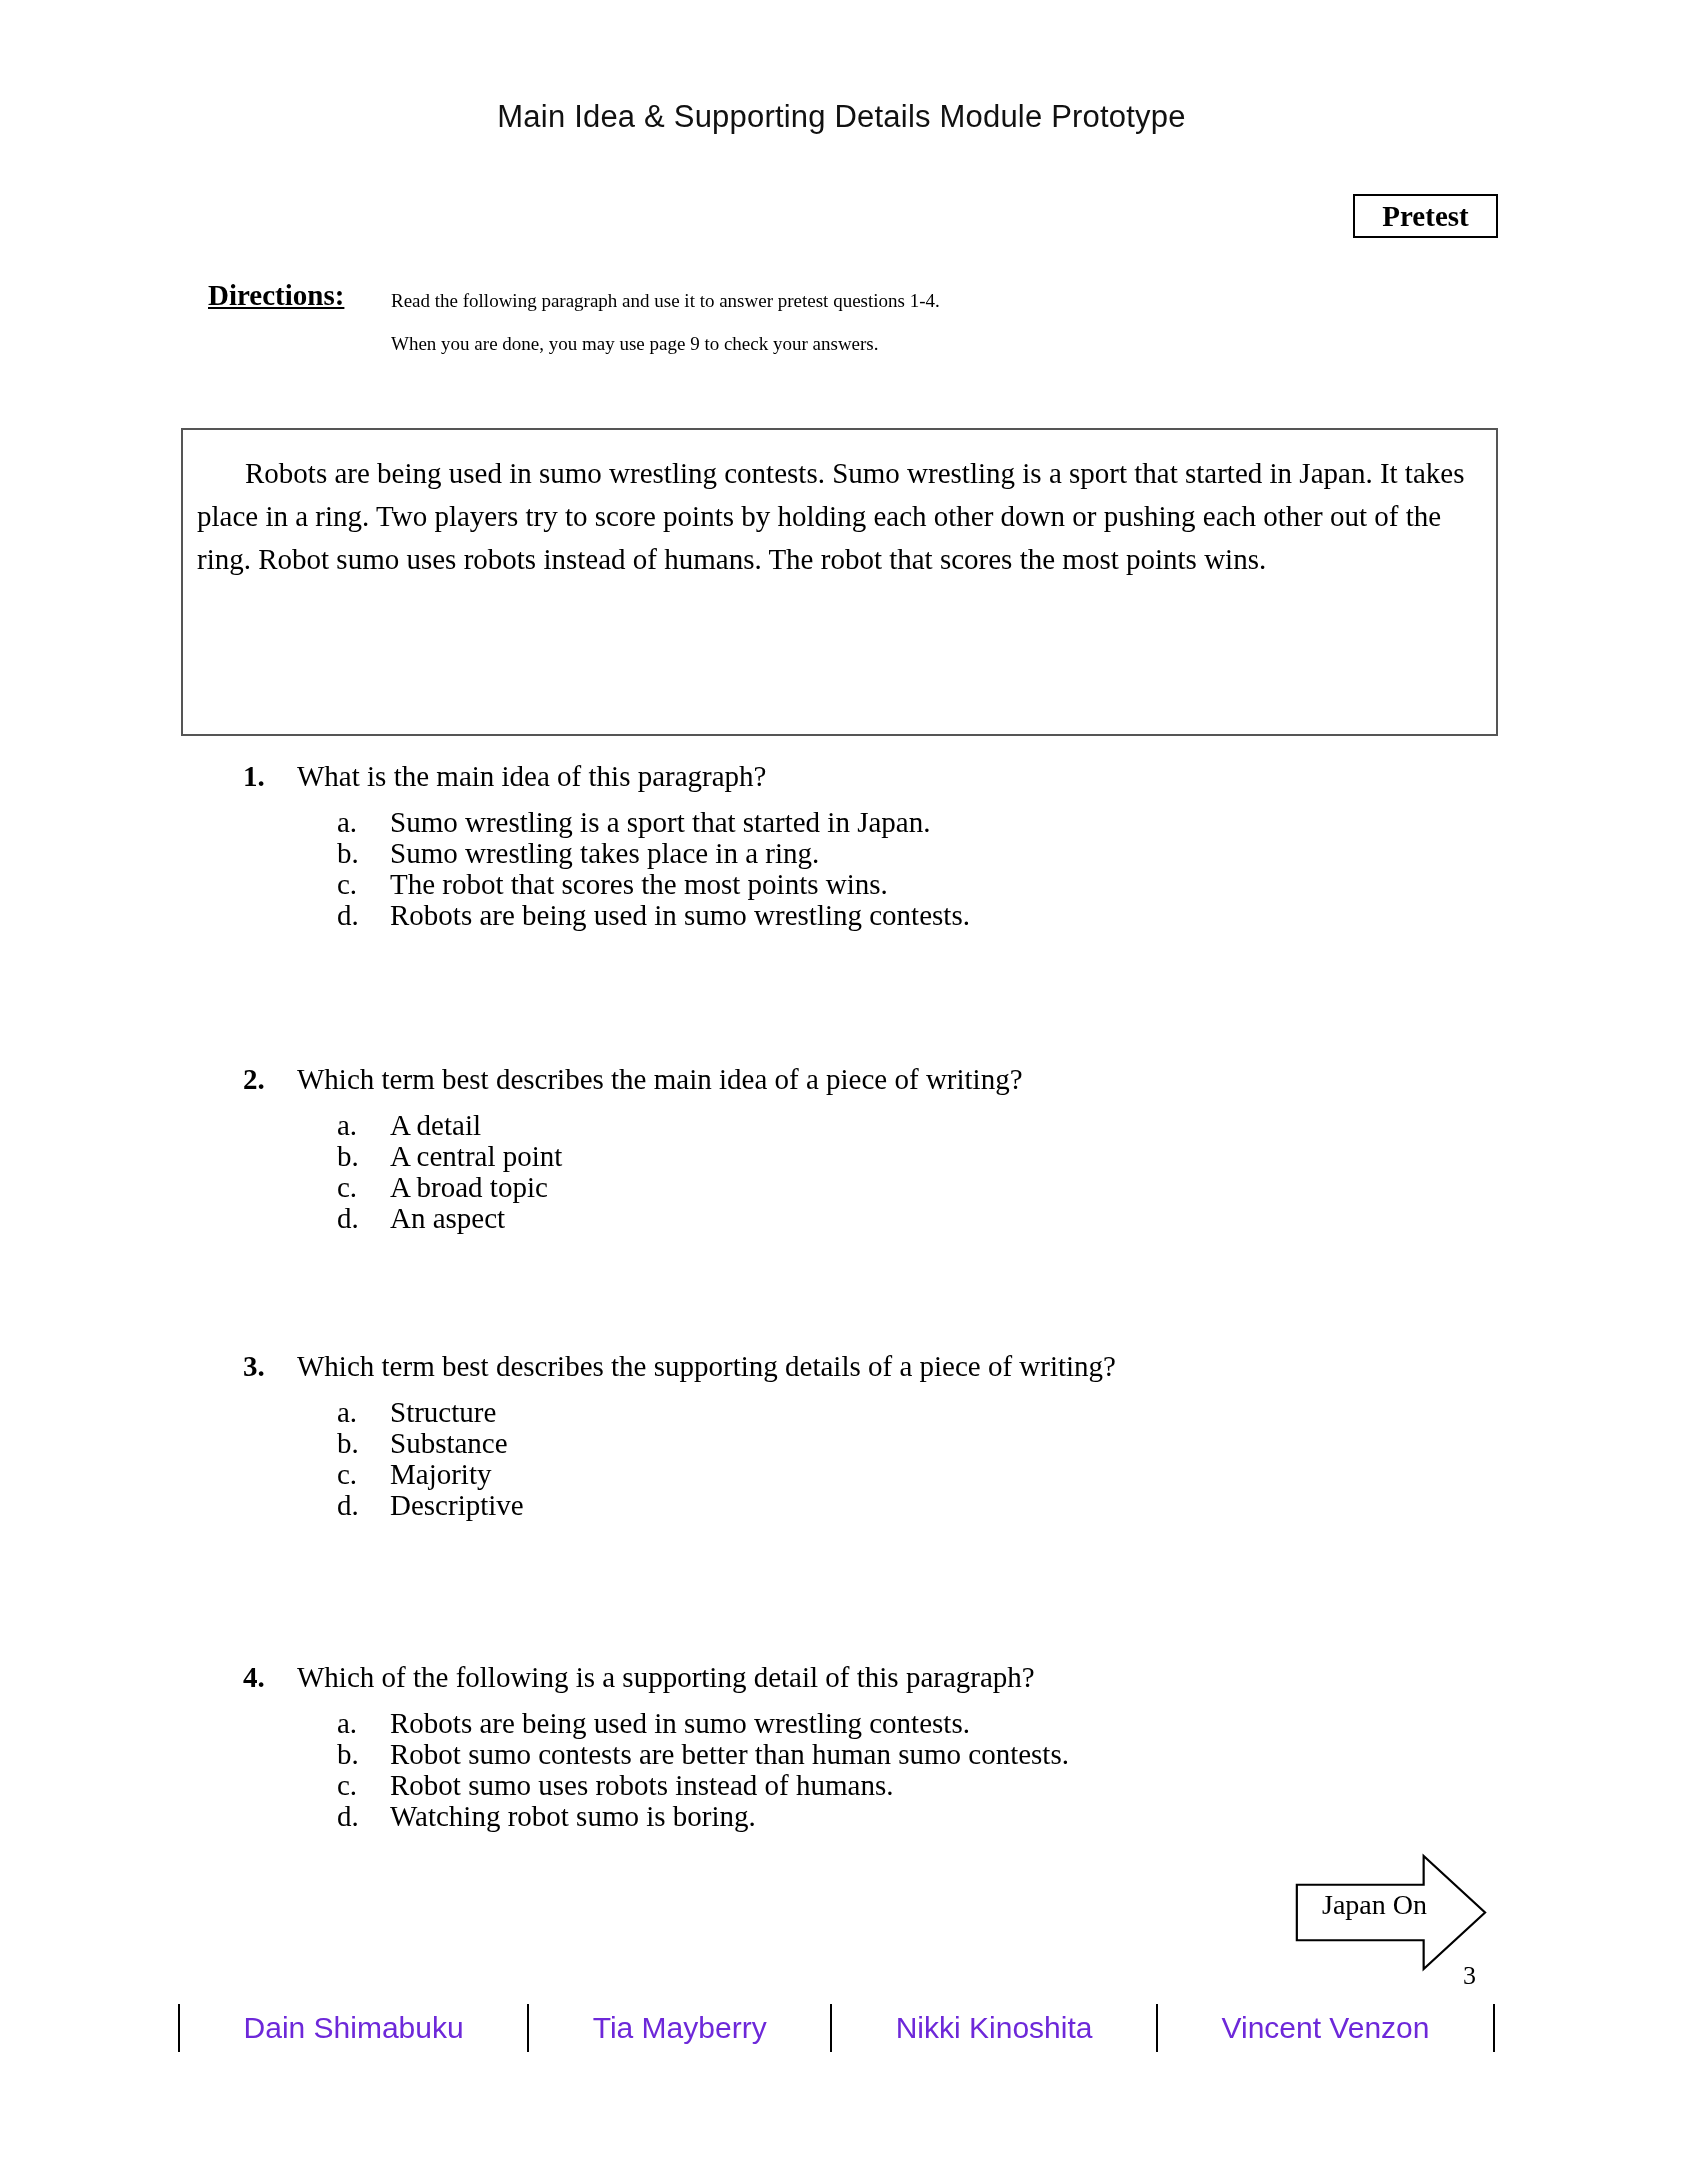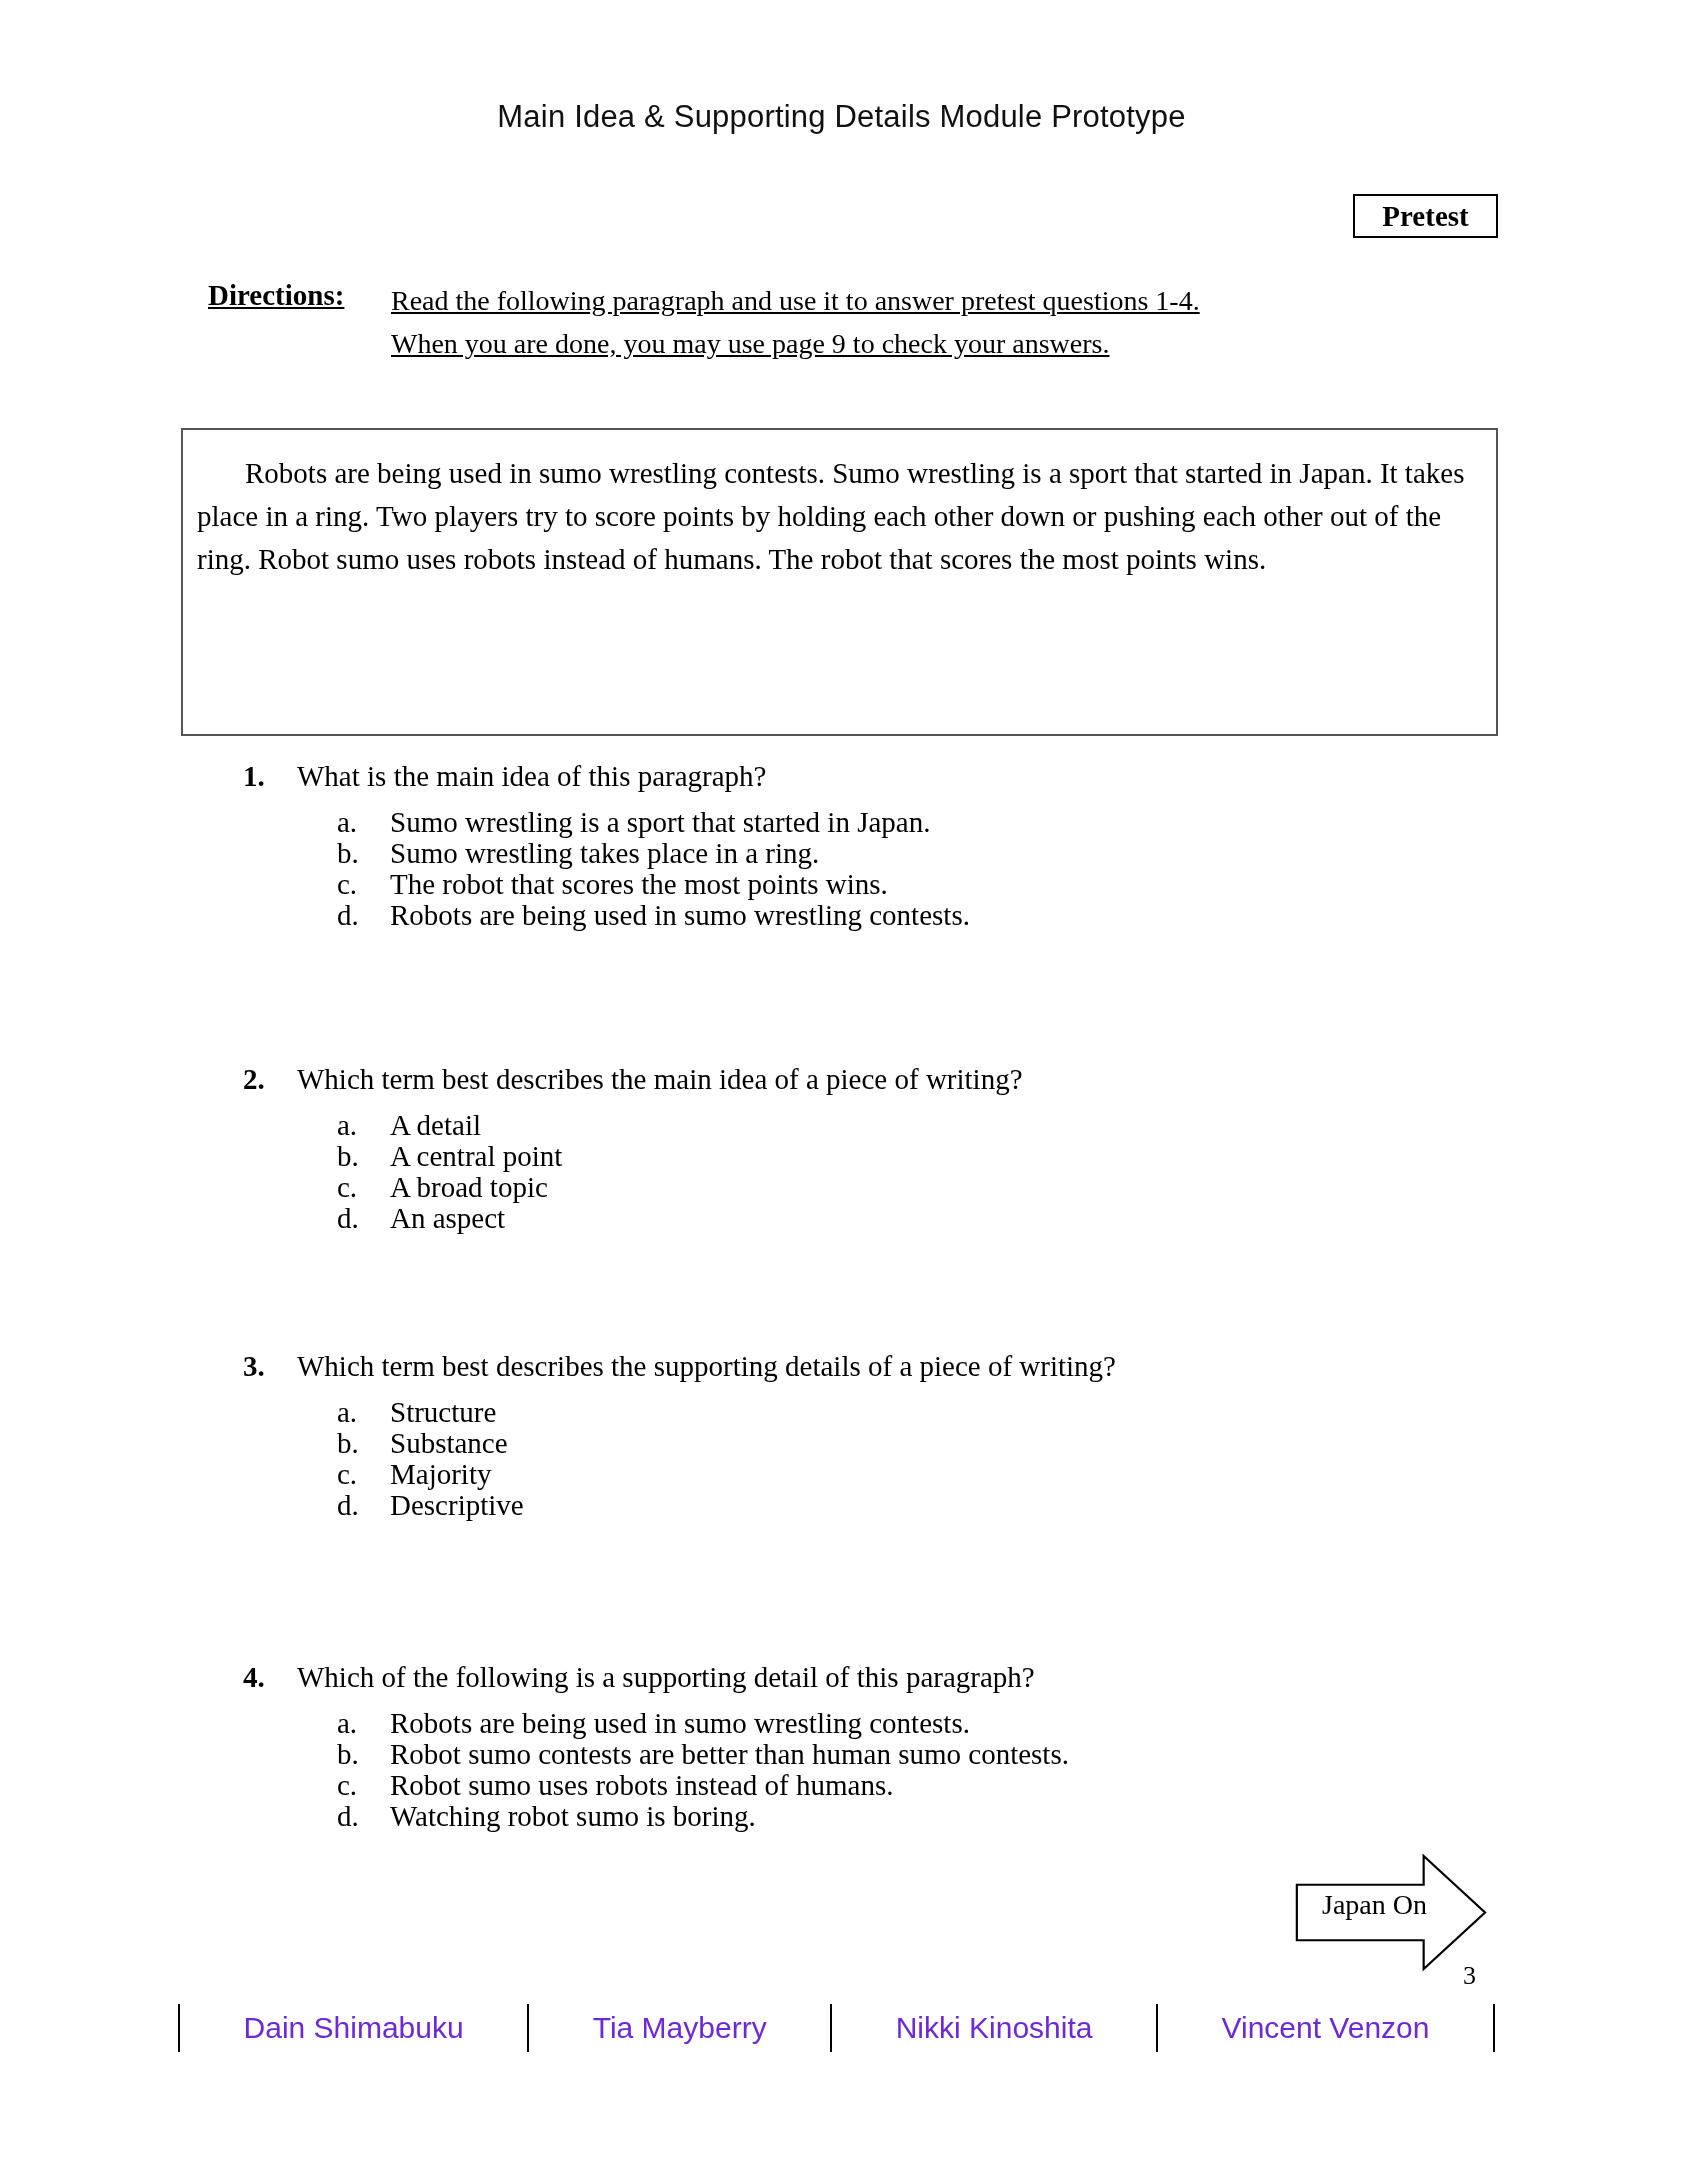--- a/index.html
+++ b/index.html
@@ -63,23 +63,22 @@
     font-weight: bold;
     font-size: 29px;
     text-decoration: underline;
     margin-left: 15px;
   }
   #directions-lines {
     position: absolute;
     left: 198px;
     top: 0;
     width: 1079px;
-    font-size: 28px;
+    font-size: 19px;
     line-height: 43px;
-    text-decoration: underline;
   }
   .dir-line { display: block; white-space: nowrap; }
 
   
   #passage-box {
     position: absolute;
     left: 181px;
     top: 428px;
     width: 1317px;
     height: 308px;

